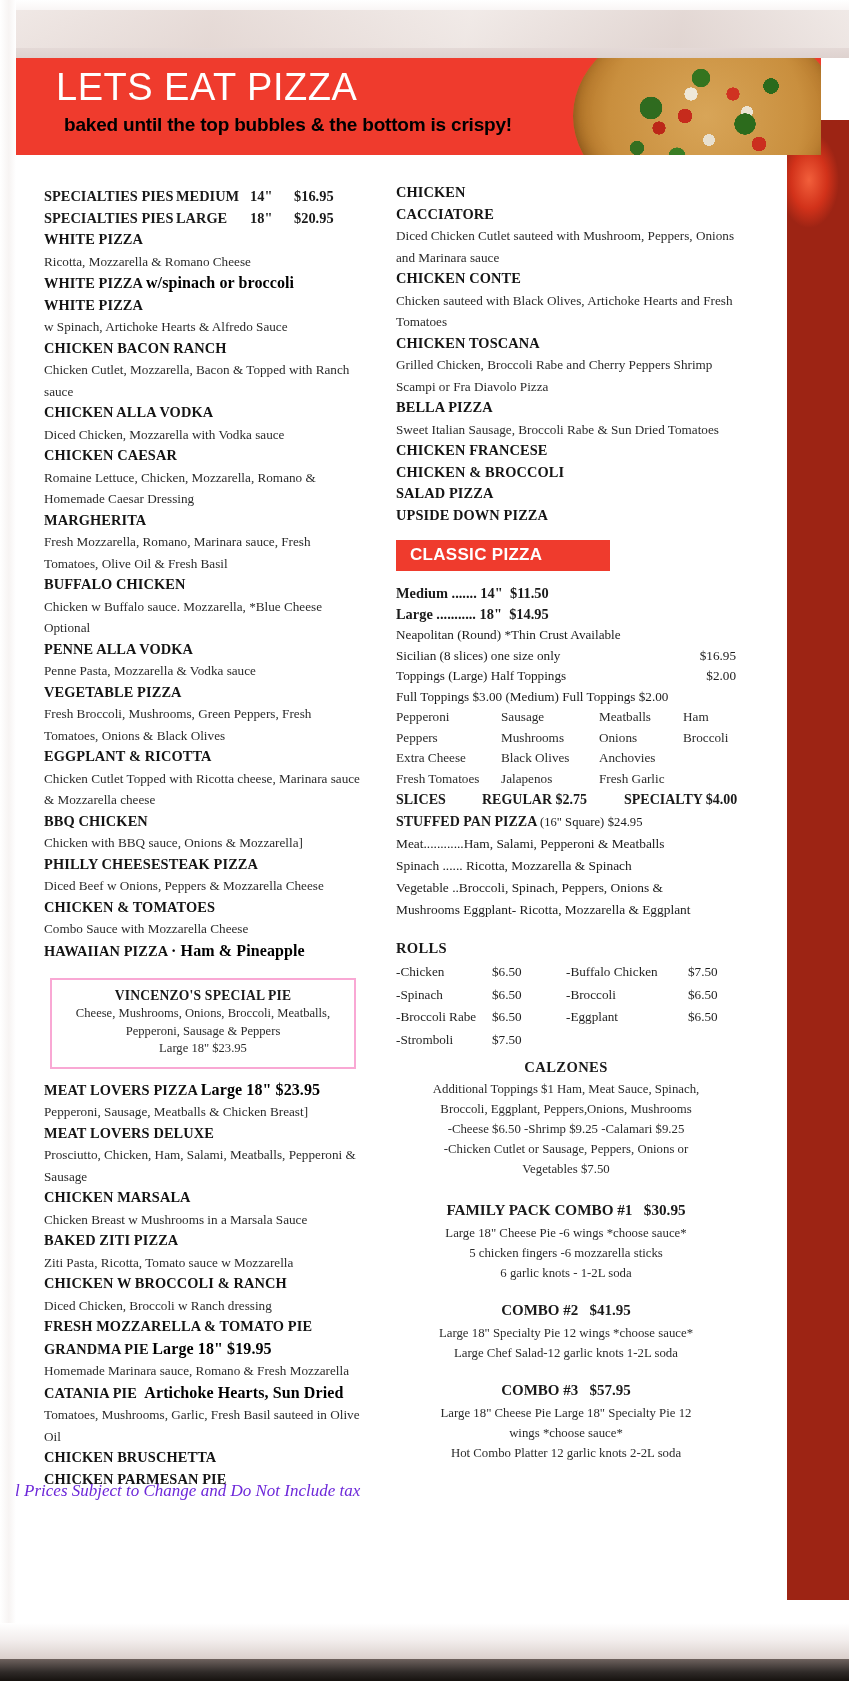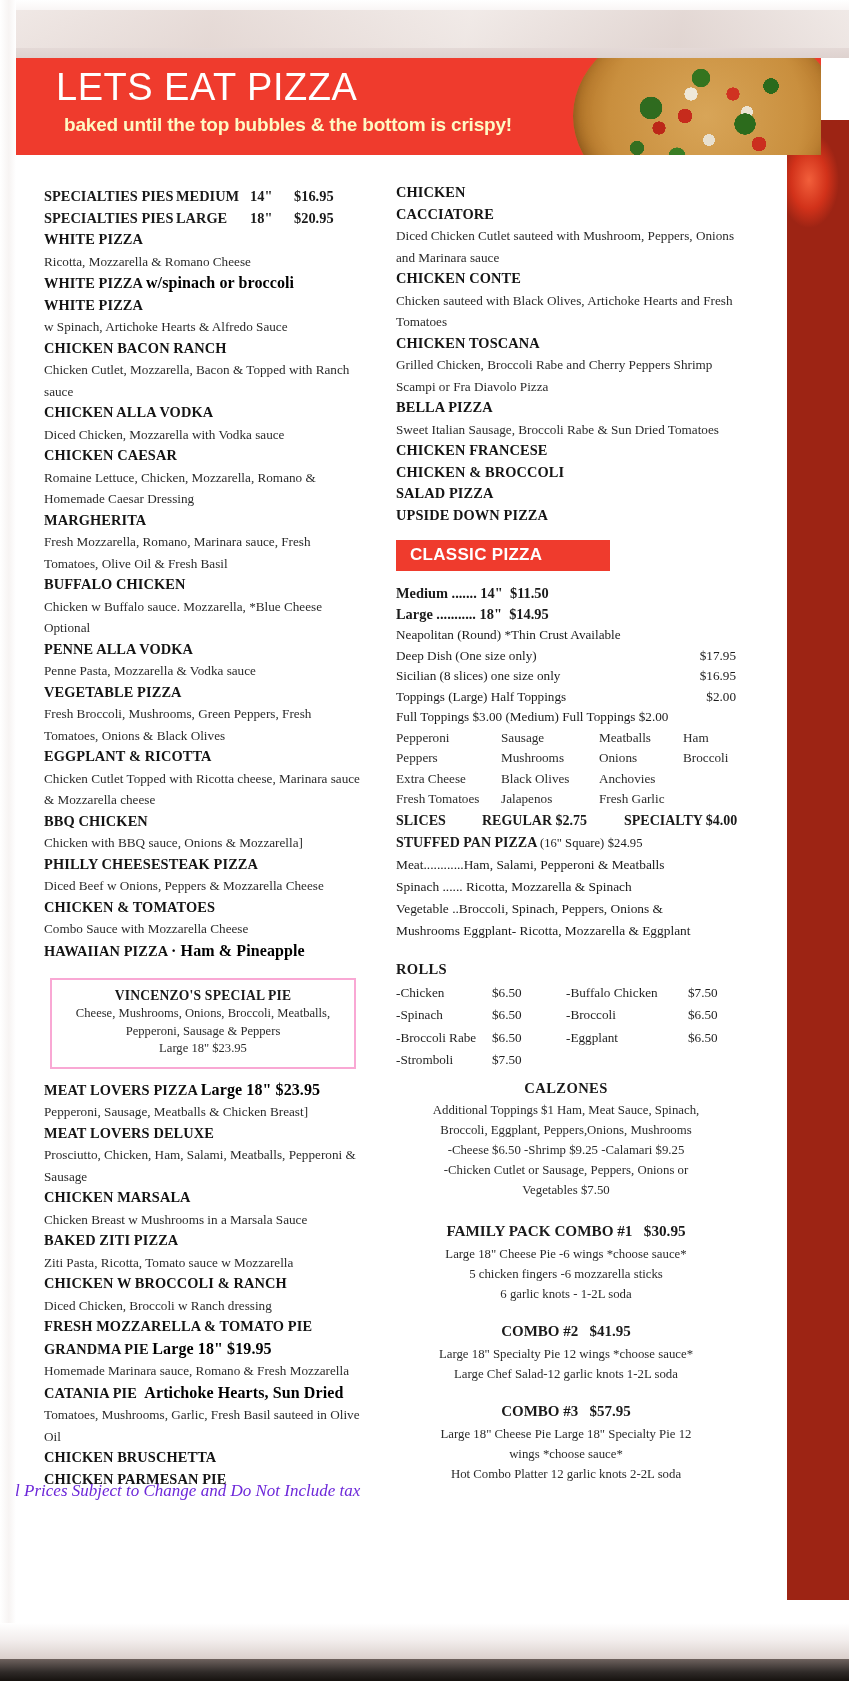--- a/index.html
+++ b/index.html
@@ -79,21 +79,21 @@
   }
   .banner-title{
     position:absolute; left:52px; top:8px;
     font-family:"Liberation Sans","DejaVu Sans",sans-serif;
     font-weight:400; font-size:38px; letter-spacing:.5px;
     color:#ffffff;
   }
   .banner-sub{
     position:absolute; left:60px; top:56px;
     font-family:"Liberation Sans","DejaVu Sans",sans-serif;
-    font-weight:700; font-size:19px; color:#fef9c3; letter-spacing:-.2px;
+    font-weight:700; font-size:19px; color:#000000; letter-spacing:-.2px;
   }
   .banner-pizza{
     position:absolute; right:-18px; top:-42px;
     width:266px; height:200px; border-radius:50%;
     background:
       radial-gradient(circle 16px at 78px 92px,#2f6b1f 0%,#2f6b1f 70%,transparent 72%),
       radial-gradient(circle 13px at 128px 62px,#35741f 0%,#35741f 70%,transparent 72%),
       radial-gradient(circle 15px at 172px 108px,#2c6b1c 0%,#2c6b1c 70%,transparent 72%),
       radial-gradient(circle 12px at 104px 140px,#3a7d24 0%,#3a7d24 70%,transparent 72%),
       radial-gradient(circle 11px at 198px 70px,#2a6a1c 0%,#2a6a1c 70%,transparent 72%),
@@ -383,24 +383,20 @@
       &nbsp;<span>$11.50</span>
     </div>
     <div class="size-row">
       <span>Large ........... 18"</span>
       &nbsp;<span>$14.95</span>
     </div>
 
     <div class="plain-row">Neapolitan (Round) *Thin Crust Available</div>
 
     <div class="price-row">
-      <span class="lbl">Deep Dish (One size only)</span>
-      <span class="val">$17.95</span>
-    </div>
-    <div class="price-row">
       <span class="lbl">Sicilian (8 slices) one size only</span>
       <span class="val">$16.95</span>
     </div>
     <div class="price-row">
       <span class="lbl">Toppings (Large) Half Toppings</span>
       <span class="val">$2.00</span>
     </div>
 
     <div class="plain-row">Full Toppings $3.00 (Medium) Full Toppings $2.00</div>
 

